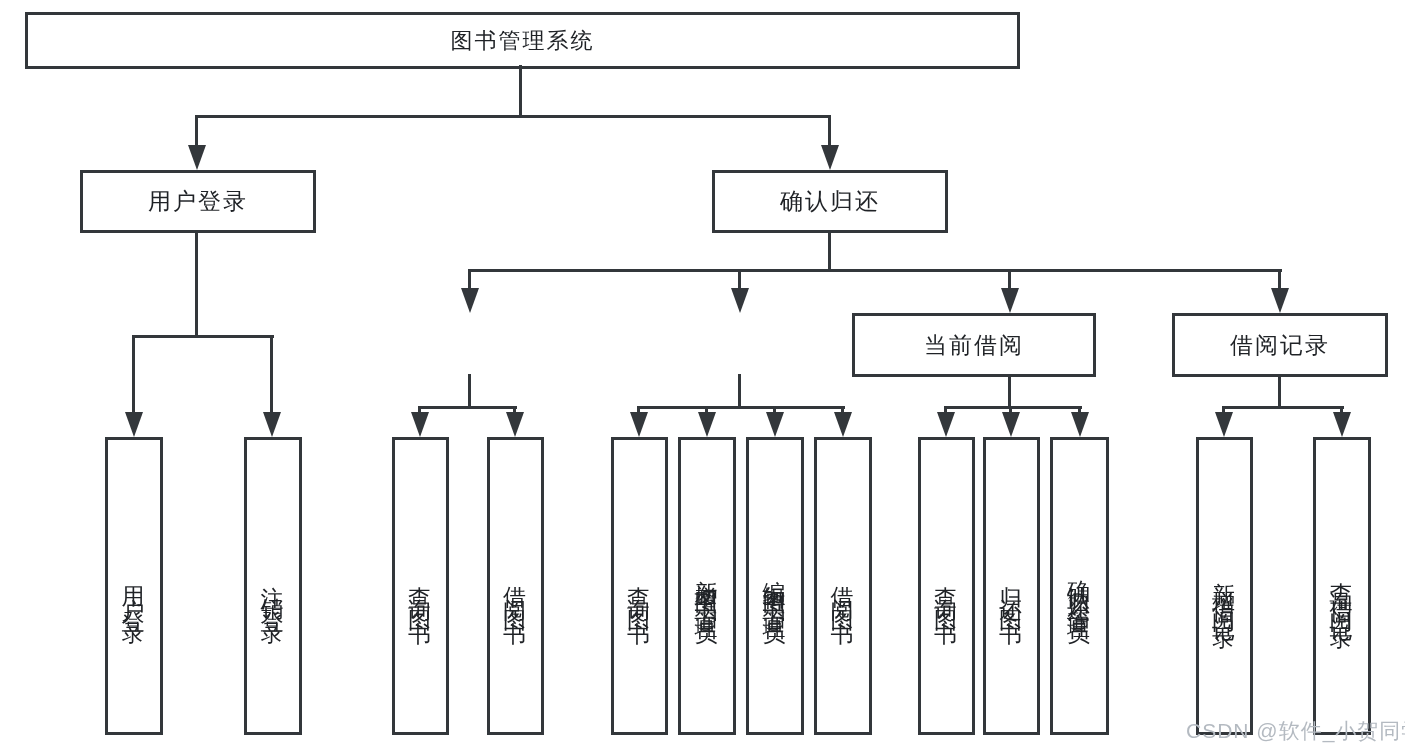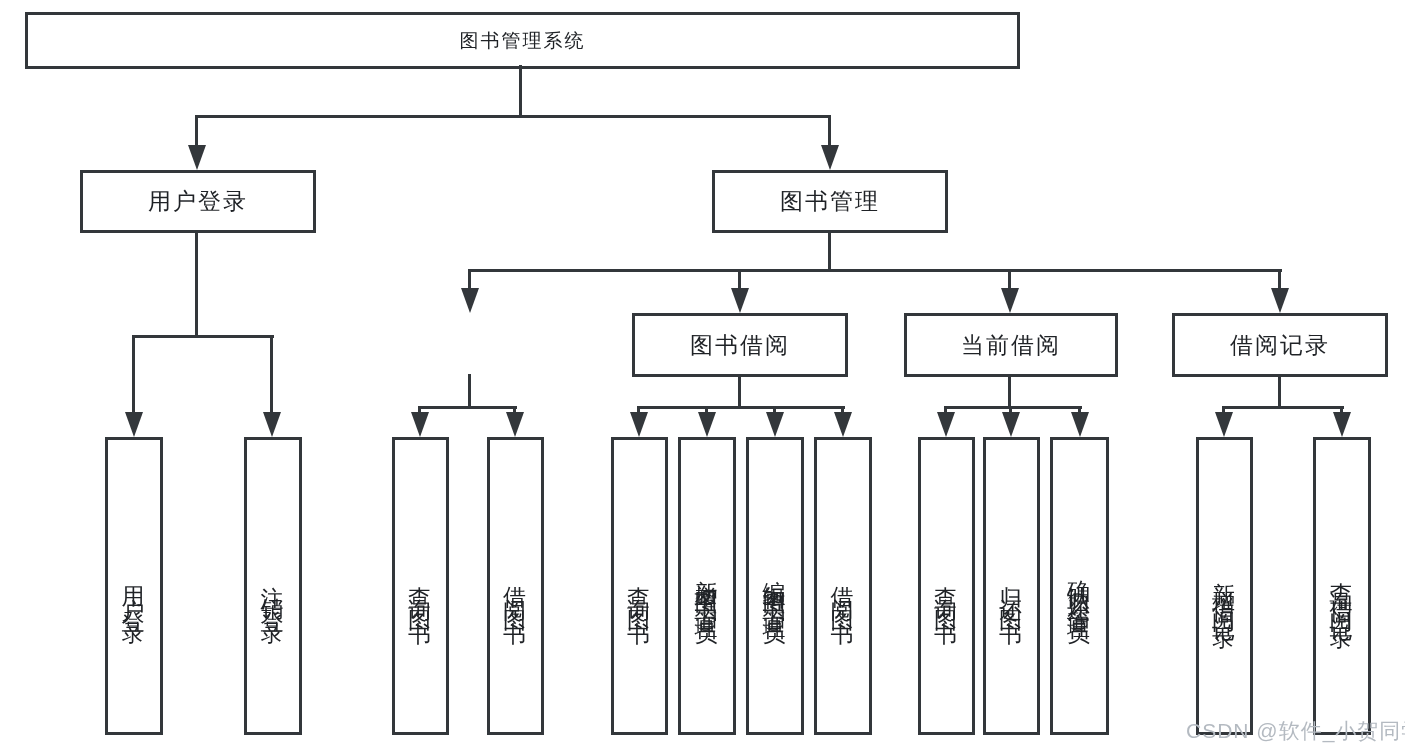--- a/index.html
+++ b/index.html
@@ -5,21 +5,21 @@
   html,body{margin:0;padding:0;background:#ffffff;}
   body{font-family:"Liberation Sans","DejaVu Sans",sans-serif;}
   #canvas{position:relative;width:1405px;height:747px;background:#ffffff;overflow:hidden;}
 
   
   .node{
     position:absolute;box-sizing:border-box;background:#ffffff;
     border:3px solid #33373b;display:flex;align-items:center;justify-content:center;
     font-size:23px;letter-spacing:2px;color:#1f2226;z-index:2;
   }
-  .node.root{font-size:19px;}
+  .node.root{font-size:22px;}
 
   
   .leaf{
     position:absolute;box-sizing:border-box;background:#ffffff;
     border:3px solid #33373b;display:flex;align-items:center;justify-content:center;
     writing-mode:vertical-rl;text-orientation:mixed;
     font-size:23px;color:#1f2226;z-index:2;
   }
   .ls4{letter-spacing:12px;padding-top:12px;}
   .ls6{letter-spacing:9px;padding-top:9px;}
@@ -44,26 +44,25 @@
 </style>
 </head>
 <body>
 
 <div id="canvas">
 
   <div class="node root" style="left:25px;top:12px;width:995px;height:57px">图书管理系统</div>
 
   <div class="node" style="left:80px;top:170px;width:236px;height:63px">用户登录</div>
 
-  <div class="node" style="left:712px;top:170px;width:236px;height:63px">图书管理</div>
+  <div class="node" style="left:712px;top:170px;width:236px;height:63px">确认归还</div>
 
 
-  <div class="node" style="left:632px;top:313px;width:216px;height:64px">图书借阅</div>
 
-  <div class="node" style="left:904px;top:313px;width:214px;height:64px">当前借阅</div>
+  <div class="node" style="left:852px;top:313px;width:244px;height:64px">当前借阅</div>
 
   <div class="node" style="left:1172px;top:313px;width:216px;height:64px">借阅记录</div>
 
   <div class="leaf ls4" style="left:105px;top:437px;width:58px;height:298px">用户登录</div>
   <div class="leaf ls4" style="left:244px;top:437px;width:58px;height:298px">注销登录</div>
 
   <div class="leaf ls4" style="left:392px;top:437px;width:57px;height:298px">查询图书</div>
   <div class="leaf ls4" style="left:487px;top:437px;width:57px;height:298px">借阅图书</div>
 
   <div class="leaf ls4" style="left:611px;top:437px;width:57px;height:298px">查询图书</div>

